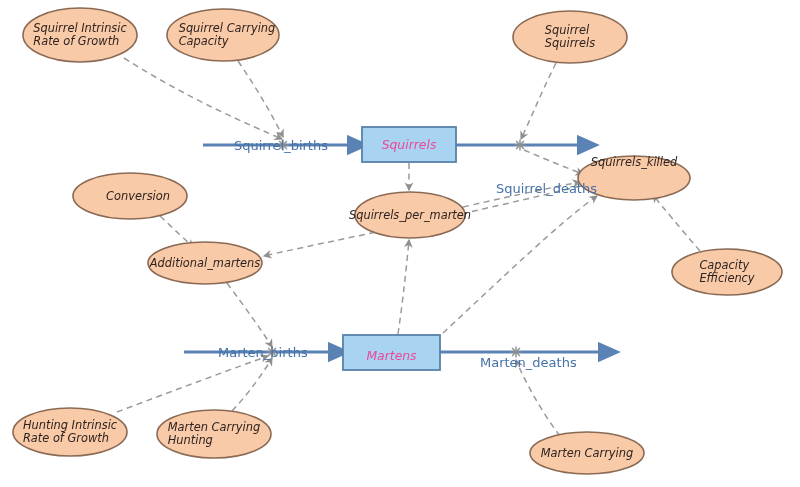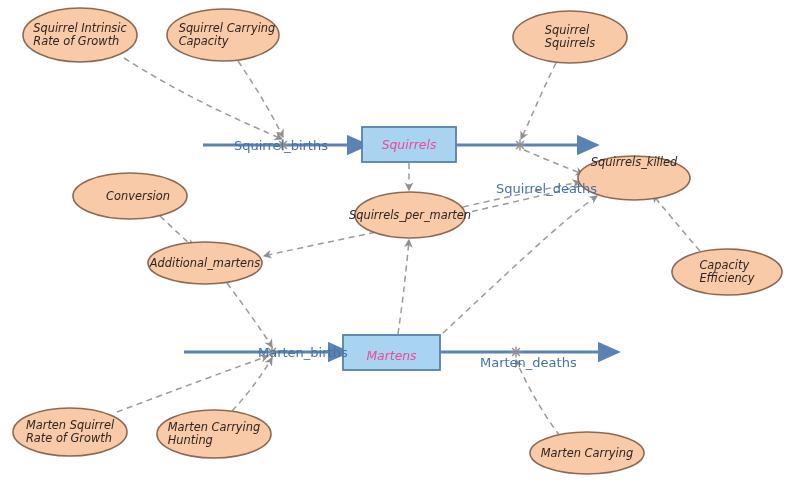--- a/index.html
+++ b/index.html
@@ -133,35 +133,35 @@
         <ellipse cx="214" cy="434" rx="57" ry="24" fill="#f9caa7" stroke="#8a6a54" stroke-width="1.6"></ellipse>
         <ellipse cx="587" cy="453" rx="57" ry="21" fill="#f9caa7" stroke="#8a6a54" stroke-width="1.6"></ellipse>
         <rect x="362" y="127" width="94" height="35" fill="#a8d4f2" stroke="#5881ab" stroke-width="1.8"></rect>
         <rect x="343" y="335" width="97" height="35" fill="#a8d4f2" stroke="#5881ab" stroke-width="1.8"></rect>
       </g>
   </svg>
 
   <div id="labels-layer">
       <div class="flow-label" style="left: 234px; top: 138px;">Squirrel_births</div>
       <div class="flow-label" style="left: 496px; top: 138px; margin-top: 43px;">Squirrel_deaths</div>
-      <div class="flow-label" style="left: 218px; top: 345px; margin-left: 40px;">Marten_births</div>
+      <div class="flow-label" style="left: 218px; top: 345px;">Marten_births</div>
       <div class="flow-label" style="left: 480px; top: 355px;">Marten_deaths</div>
       <div class="node-label aux-label" style="left: 13px; top: 8px; width: 134px; height: 54px;">Squirrel Intrinsic
 Rate of Growth</div>
       <div class="node-label aux-label" style="left: 161px; top: 9px; width: 132px; height: 52px;">Squirrel Carrying
 Capacity</div>
       <div class="node-label aux-label" style="left: 503px; top: 11px; width: 134px; height: 52px;">Squirrel
 Squirrels</div>
       <div class="node-label aux-label" style="left: 71px; top: 173px; width: 134px; height: 46px;">Conversion</div>
       <div class="node-label aux-label" style="left: 345px; top: 192px; width: 130px; height: 46px;">Squirrels_per_marten</div>
       <div class="node-label aux-label" style="left: 568px; top: 140px; width: 132px; height: 44px;">Squirrels_killed</div>
       <div class="node-label aux-label" style="left: 138px; top: 242px; width: 134px; height: 42px;">Additional_martens</div>
       <div class="node-label aux-label" style="left: 662px; top: 249px; width: 130px; height: 46px;">Capacity
 Efficiency</div>
-      <div class="node-label aux-label" style="left: 3px; top: 408px; width: 134px; height: 48px;">Marten Squirrel
+      <div class="node-label aux-label" style="left: 3px; top: 408px; width: 134px; height: 48px;">Hunting Intrinsic
 Rate of Growth</div>
       <div class="node-label aux-label" style="left: 147px; top: 410px; width: 134px; height: 48px;">Marten Carrying
 Hunting</div>
       <div class="node-label aux-label" style="left: 520px; top: 432px; width: 134px; height: 42px;">Marten Carrying</div>
       <div class="node-label stock-label" style="left: 362px; top: 127px; width: 94px; height: 35px;">Squirrels</div>
       <div class="node-label stock-label" style="left: 343px; top: 335px; width: 97px; height: 41px;">Martens</div>
     </div>
 
 </div>
 

